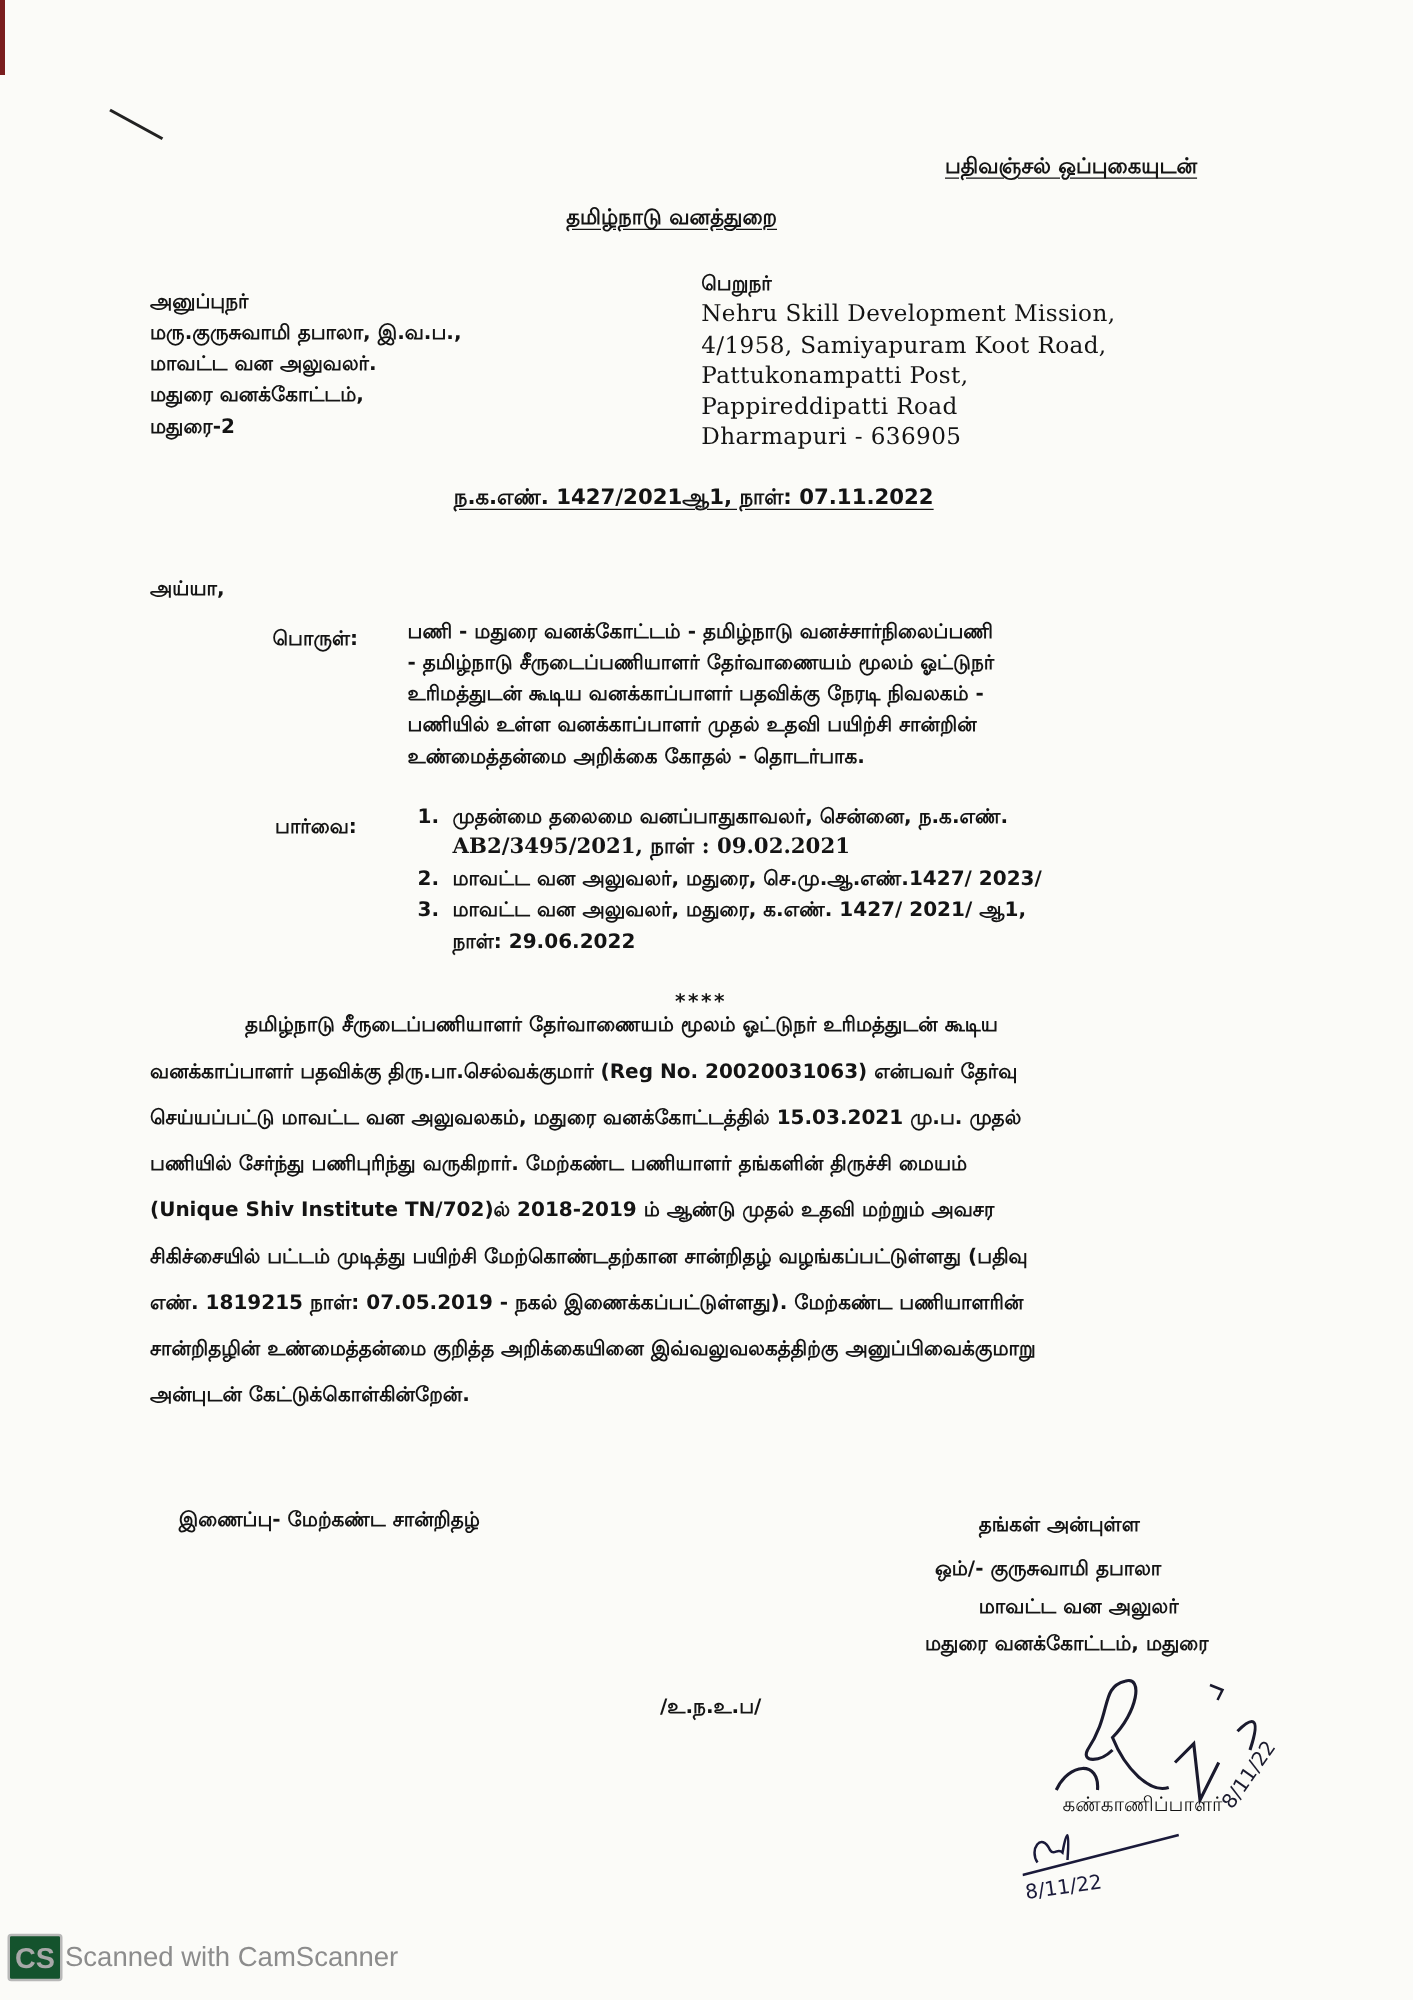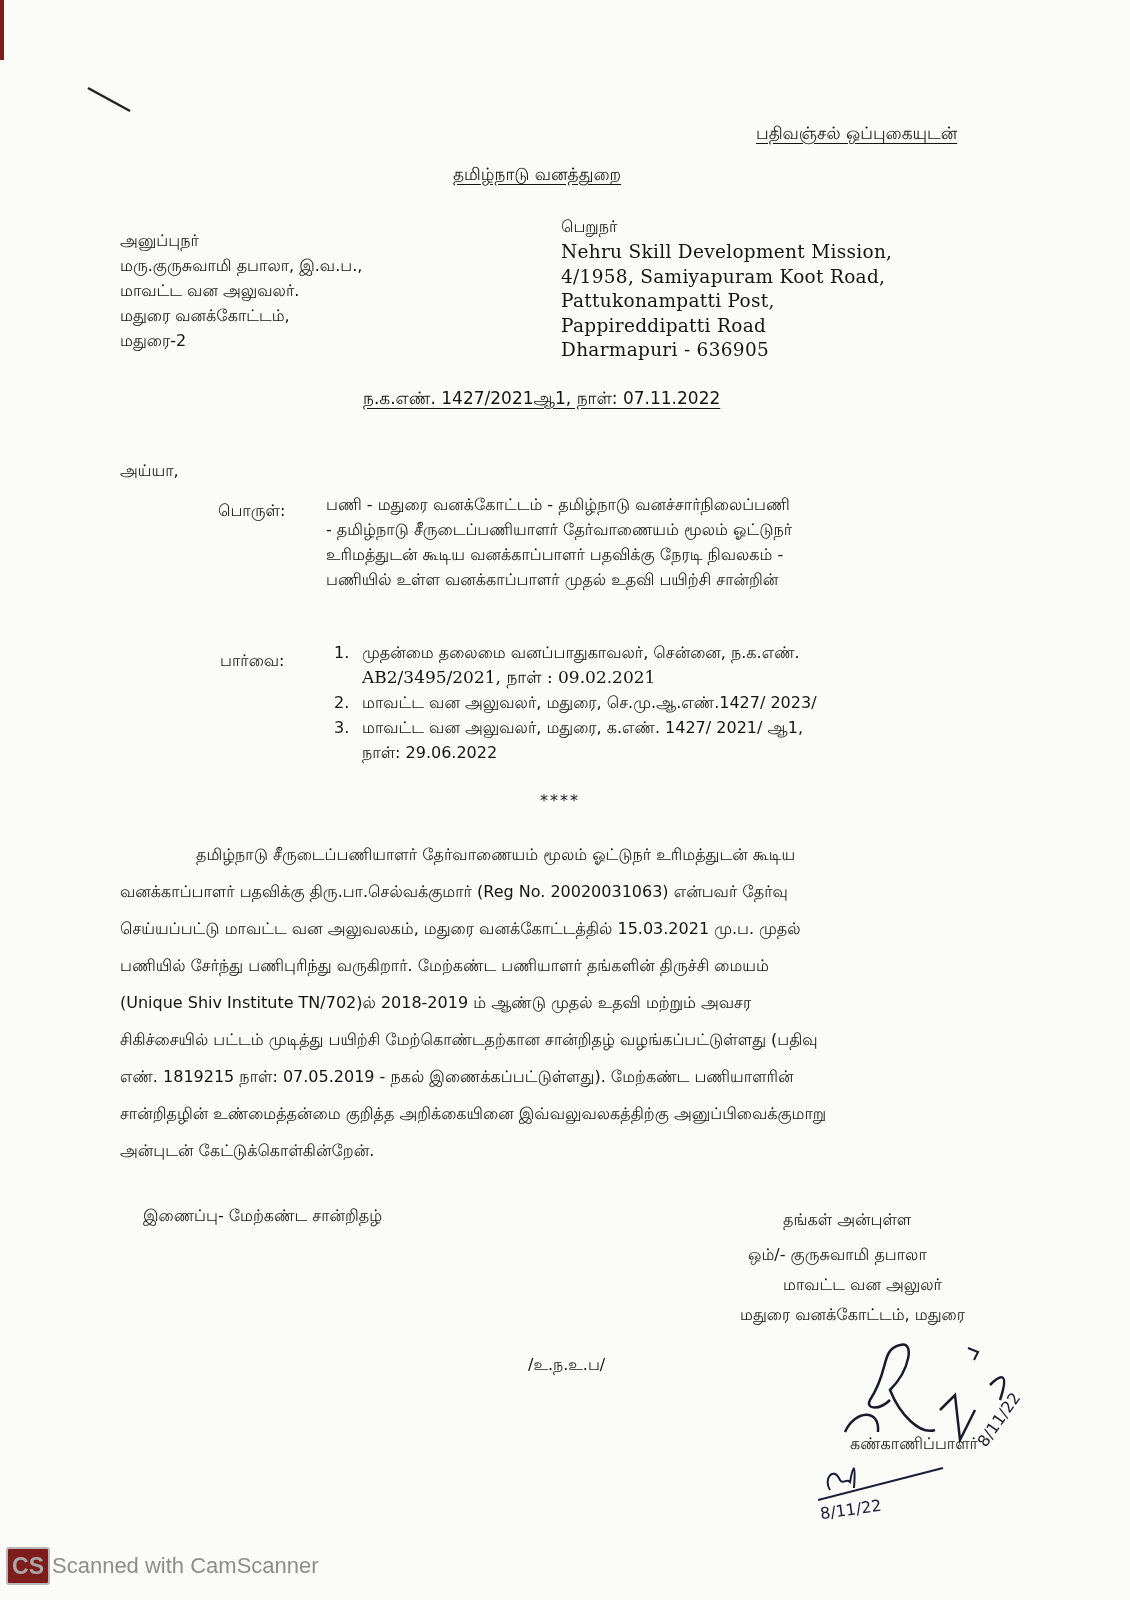--- a/index.html
+++ b/index.html
@@ -3,26 +3,26 @@
 <meta charset="utf-8">
 <style>
   html, body { margin:0; padding:0; }
   body {
     width:1130px; height:1600px; position:relative; overflow:hidden;
     background:#fbfbf8;
     font-family:"DejaVu Sans", sans-serif; color:#141414;
   }
   .abs { position:absolute; }
   .ul { text-decoration: underline; text-underline-offset:4px; }
-  .t { font-size:16px; line-height:25px; white-space:nowrap; }
+  .t { font-size:16px; line-height:25px; white-space:nowrap;font-weight:bold; }
   .eng { font-family:"DejaVu Serif", serif; font-size:18.5px; line-height:24.5px; letter-spacing:0.3px; white-space:nowrap; }
   .para { font-size:16px; line-height:37px; text-align:justify; text-align-last:left; }
   .sig { font-family:"DejaVu Sans", sans-serif; }
   .scanmark { left:6px; top:1547px; display:flex; align-items:center; color:#8c8c8c; font-family:"Liberation Sans", sans-serif; font-size:22px; }
-  .cs-logo { width:44px; height:38px; border:2px solid #b8b8b8; border-radius:3px; background:#7f1d1d; color:#a8a8a8; font-weight:bold; font-size:23px; display:flex; align-items:center; justify-content:center; box-sizing:border-box; margin-right:2px; }
+  .cs-logo { width:44px; height:38px; border:2px solid #b8b8b8; border-radius:3px; background:#14532d; color:#a8a8a8; font-weight:bold; font-size:23px; display:flex; align-items:center; justify-content:center; box-sizing:border-box; margin-right:2px; }
   .ref-row { display:flex; }
   .ref-num { width:28px; }
   .leftedge { left:0; top:1540px; width:4px; height:60px; background:#7a1e1e; }
 </style>
 </head>
 <body>
 
 <div class="leftedge"></div>
 
 <svg class="abs" style="left:85px;top:85px;" width="50" height="30">
@@ -52,20 +52,21 @@
 <div class="abs t ul" style="left:363px;top:386px;font-size:17px;">ந.க.எண். 1427/2021ஆ1, நாள்: 07.11.2022</div>
 
 <div class="abs t" style="left:120px;top:458px;">அய்யா,</div>
 
 <div class="abs t" style="left:218px;top:498px;">பொருள்:</div>
 <div class="abs" style="left:326px;top:492px;">
   <div class="t">பணி - மதுரை வனக்கோட்டம் - தமிழ்நாடு வனச்சார்நிலைப்பணி</div>
   <div class="t">- தமிழ்நாடு சீருடைப்பணியாளர் தேர்வாணையம் மூலம் ஓட்டுநர்</div>
   <div class="t">உரிமத்துடன் கூடிய வனக்காப்பாளர் பதவிக்கு நேரடி நிவலகம் -</div>
   <div class="t">பணியில் உள்ள வனக்காப்பாளர் முதல் உதவி பயிற்சி சான்றின்</div>
+  <div class="t">உண்மைத்தன்மை அறிக்கை கோதல் - தொடர்பாக.</div>
 </div>
 
 <div class="abs t" style="left:220px;top:648px;">பார்வை:</div>
 <div class="abs" style="left:334px;top:640px;">
   <div class="ref-row">
     <div class="t ref-num">1.</div>
     <div>
       <div class="t">முதன்மை தலைமை வனப்பாதுகாவலர், சென்னை, ந.க.எண்.</div>
       <div class="t" style="font-family:'DejaVu Serif',serif;font-size:17px;">AB2/3495/2021,  நாள் : 09.02.2021</div>
     </div>
@@ -79,21 +80,21 @@
   <div class="ref-row">
     <div class="t ref-num">3.</div>
     <div>
       <div class="t">மாவட்ட வன அலுவலர், மதுரை, க.எண். 1427/ 2021/ ஆ1,</div>
       <div class="t">நாள்: 29.06.2022</div>
     </div>
   </div>
 </div>
 <div class="abs t" style="left:540px;top:788px;letter-spacing:2px;">****</div>
 
-<div class="abs" style="left:120px;top:836px;width:890px;">
+<div class="abs" style="left:120px;top:801px;width:890px;font-weight:bold;">
   <div class="para" style="padding-left:76px;">தமிழ்நாடு சீருடைப்பணியாளர் தேர்வாணையம் மூலம் ஓட்டுநர் உரிமத்துடன் கூடிய</div>
   <div class="para">வனக்காப்பாளர் பதவிக்கு திரு.பா.செல்வக்குமார் (Reg No. 20020031063) என்பவர் தேர்வு</div>
   <div class="para">செய்யப்பட்டு மாவட்ட வன அலுவலகம், மதுரை வனக்கோட்டத்தில் 15.03.2021 மு.ப. முதல்</div>
   <div class="para">பணியில் சேர்ந்து பணிபுரிந்து வருகிறார். மேற்கண்ட பணியாளர் தங்களின் திருச்சி மையம்</div>
   <div class="para">(Unique Shiv Institute TN/702)ல் 2018-2019 ம் ஆண்டு முதல் உதவி மற்றும் அவசர</div>
   <div class="para">சிகிச்சையில் பட்டம் முடித்து பயிற்சி மேற்கொண்டதற்கான சான்றிதழ் வழங்கப்பட்டுள்ளது (பதிவு</div>
   <div class="para">எண். 1819215 நாள்: 07.05.2019 - நகல் இணைக்கப்பட்டுள்ளது). மேற்கண்ட பணியாளரின்</div>
   <div class="para">சான்றிதழின் உண்மைத்தன்மை குறித்த அறிக்கையினை இவ்வலுவலகத்திற்கு அனுப்பிவைக்குமாறு</div>
   <div class="para">அன்புடன் கேட்டுக்கொள்கின்றேன்.</div>
 </div>

